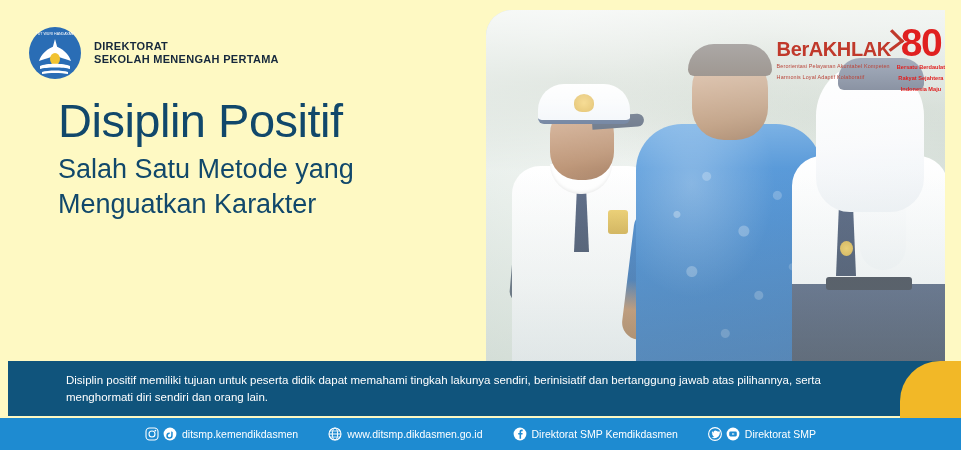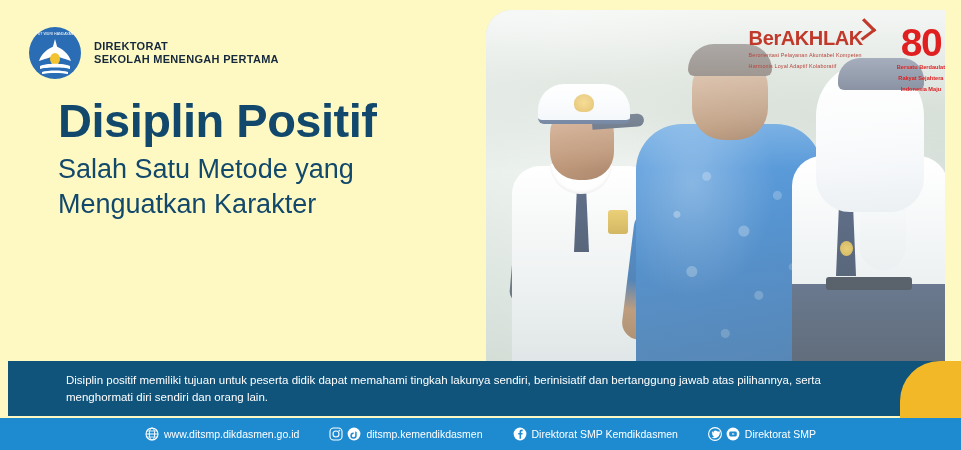--- a/index.html
+++ b/index.html
@@ -48,21 +48,21 @@
   
   .title-block {
     position: absolute;
     left: 58px;
     top: 96px;
     z-index: 20;
     max-width: 430px;
   }
   .main-title {
     font-size: 47px;
-    font-weight: bold;
+    font-weight: normal;
     color: #11486b;
     letter-spacing: -0.5px;
     line-height: 1.05;
     margin: 0;
   }
   .subtitle {
     font-size: 27px;
     font-weight: normal;
     color: #11486b;
     line-height: 1.28;
@@ -274,22 +274,22 @@
     background: linear-gradient(180deg, #46586f 0%, #333f52 100%);
     border-radius: 10px; transform: rotate(-5deg);
   }
 
   
   .brand-row {
     position: absolute;
     right: 16px;
     top: 26px;
     display: flex;
-    align-items: flex-start;
-    gap: 34px;
+    align-items: center;
+    gap: 6px;
     z-index: 30;
   }
   .berakhlak {
     position: relative;
     padding-top: 2px;
   }
   .berakhlak-word {
     font-size: 20px;
     font-weight: bold;
     color: #c0392b;
@@ -479,35 +479,20 @@
       <div class="logo80-tag">Indonesia Maju</div>
     </div>
   </div>
 
   <div class="desc-band">
     <div class="desc-text">Disiplin positif memiliki tujuan untuk peserta didik dapat memahami tingkah lakunya sendiri, berinisiatif dan bertanggung jawab atas pilihannya, serta menghormati diri sendiri dan orang lain.</div>
   </div>
   <div class="yellow-corner"></div>
 
   <div class="social-bar">
-
-    <div class="social-item">
-      <span class="social-icons">
-        <span class="si">
-          <svg viewBox="0 0 14 14" width="14" height="14">
-            <circle cx="7" cy="7" r="6" fill="none" stroke="#ffffff" stroke-width="1.1"></circle>
-            <ellipse cx="7" cy="7" rx="2.7" ry="6" fill="none" stroke="#ffffff" stroke-width="1"></ellipse>
-            <line x1="1" y1="7" x2="13" y2="7" stroke="#ffffff" stroke-width="1"></line>
-            <line x1="1.9" y1="4" x2="12.1" y2="4" stroke="#ffffff" stroke-width="0.8"></line>
-            <line x1="1.9" y1="10" x2="12.1" y2="10" stroke="#ffffff" stroke-width="0.8"></line>
-          </svg>
-        </span>
-      </span>
-      <span>www.ditsmp.dikdasmen.go.id</span>
-    </div>
 
     <div class="social-item">
       <span class="social-icons">
         <span class="si">
           <svg viewBox="0 0 14 14" width="14" height="14">
             <rect x="1" y="1" width="12" height="12" rx="3.6" fill="none" stroke="#ffffff" stroke-width="1.1"></rect>
             <circle cx="7" cy="7" r="3" fill="none" stroke="#ffffff" stroke-width="1.1"></circle>
             <circle cx="10.4" cy="3.6" r="0.9" fill="#ffffff"></circle>
           </svg>
         </span>
@@ -518,20 +503,35 @@
           </svg>
         </span>
       </span>
       <span>ditsmp.kemendikdasmen</span>
     </div>
 
     <div class="social-item">
       <span class="social-icons">
         <span class="si">
           <svg viewBox="0 0 14 14" width="14" height="14">
+            <circle cx="7" cy="7" r="6" fill="none" stroke="#ffffff" stroke-width="1.1"></circle>
+            <ellipse cx="7" cy="7" rx="2.7" ry="6" fill="none" stroke="#ffffff" stroke-width="1"></ellipse>
+            <line x1="1" y1="7" x2="13" y2="7" stroke="#ffffff" stroke-width="1"></line>
+            <line x1="1.9" y1="4" x2="12.1" y2="4" stroke="#ffffff" stroke-width="0.8"></line>
+            <line x1="1.9" y1="10" x2="12.1" y2="10" stroke="#ffffff" stroke-width="0.8"></line>
+          </svg>
+        </span>
+      </span>
+      <span>www.ditsmp.dikdasmen.go.id</span>
+    </div>
+
+    <div class="social-item">
+      <span class="social-icons">
+        <span class="si">
+          <svg viewBox="0 0 14 14" width="14" height="14">
             <circle cx="7" cy="7" r="6.4" fill="#ffffff"></circle>
             <path d="M8.1 7.6 h1.3 l0.25 -1.7 H8.1 V5.0 c0 -0.5 0.2 -0.85 0.95 -0.85 h0.66 V2.65 C9.5 2.6 9.1 2.55 8.6 2.55 c -1.2 0 -2.05 0.72 -2.05 2.1 v1.25 H5.2 v1.7 h1.35 v4.2 h1.55 z" fill="#1e8bd1"></path>
           </svg>
         </span>
       </span>
       <span>Direktorat SMP Kemdikdasmen</span>
     </div>
 
     <div class="social-item">
       <span class="social-icons">

